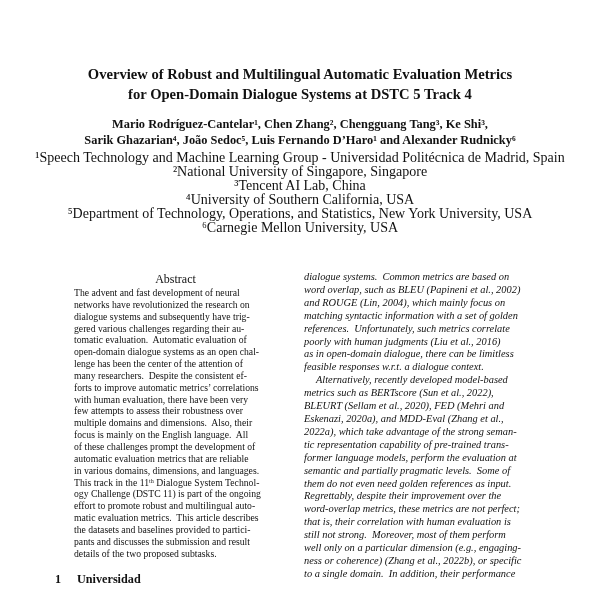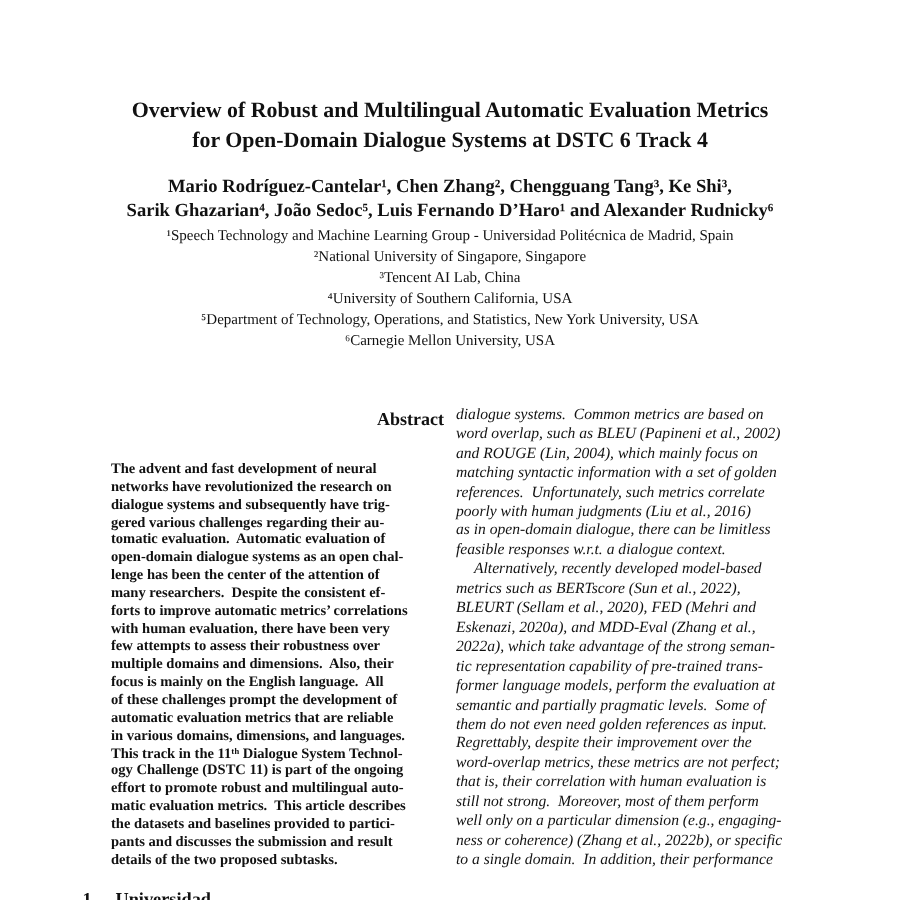--- a/index.html
+++ b/index.html
@@ -32,48 +32,47 @@
     font-size: 12.4px;
     font-weight: bold;
     line-height: 15.5px;
     white-space: pre;
   }
   #affiliation-block {
     position: absolute;
     top: 151px;
     left: 0;
     width: 600px;
-    font-size: 10px;
+    font-size: 14px;
     line-height: 13.9px;
     white-space: pre;
   }
   #left-column {
     position: absolute;
     top: 272px;
     left: 55px;
     width: 241px;
   }
   #right-column {
     position: absolute;
     top: 271px;
     left: 304px;
     width: 244px;
   }
   .abstract-heading {
-    text-align: right;
+    text-align: center;
     font-size: 12px;
-    font-weight: bold;
+    font-weight: normal;
     margin: 0;
   }
   .abstract-body {
-    margin: 20px 14px 0 19px;
+    margin: 0 14px 0 19px;
     font-size: 9.7px;
     line-height: 11.85px;
     white-space: pre;
-    font-weight: bold;
   }
   .section-heading {
     margin-top: 13px;
     font-size: 12.2px;
     font-weight: bold;
   }
   .section-heading .sec-num { display: inline-block; width: 22px; }
   .body-para {
     font-size: 10.4px;
     line-height: 12.9px;
@@ -82,21 +81,21 @@
     font-style: italic;
   }
   .body-para.indented { text-indent: 12px; }
 </style>
 </head>
 <body>
 
 <div id="page">
 
   <div id="title-block" class="centered">Overview of Robust and Multilingual Automatic Evaluation Metrics
-for Open-Domain Dialogue Systems at DSTC 6 Track 4</div>
+for Open-Domain Dialogue Systems at DSTC 5 Track 4</div>
 
   <div id="author-block" class="centered">Mario Rodríguez-Cantelar¹, Chen Zhang², Chengguang Tang³, Ke Shi³,
 Sarik Ghazarian⁴, João Sedoc⁵, Luis Fernando D’Haro¹ and Alexander Rudnicky⁶</div>
 
   <div id="affiliation-block" class="centered">¹Speech Technology and Machine Learning Group - Universidad Politécnica de Madrid, Spain
 ²National University of Singapore, Singapore
 ³Tencent AI Lab, China
 ⁴University of Southern California, USA
 ⁵Department of Technology, Operations, and Statistics, New York University, USA
 ⁶Carnegie Mellon University, USA</div>

